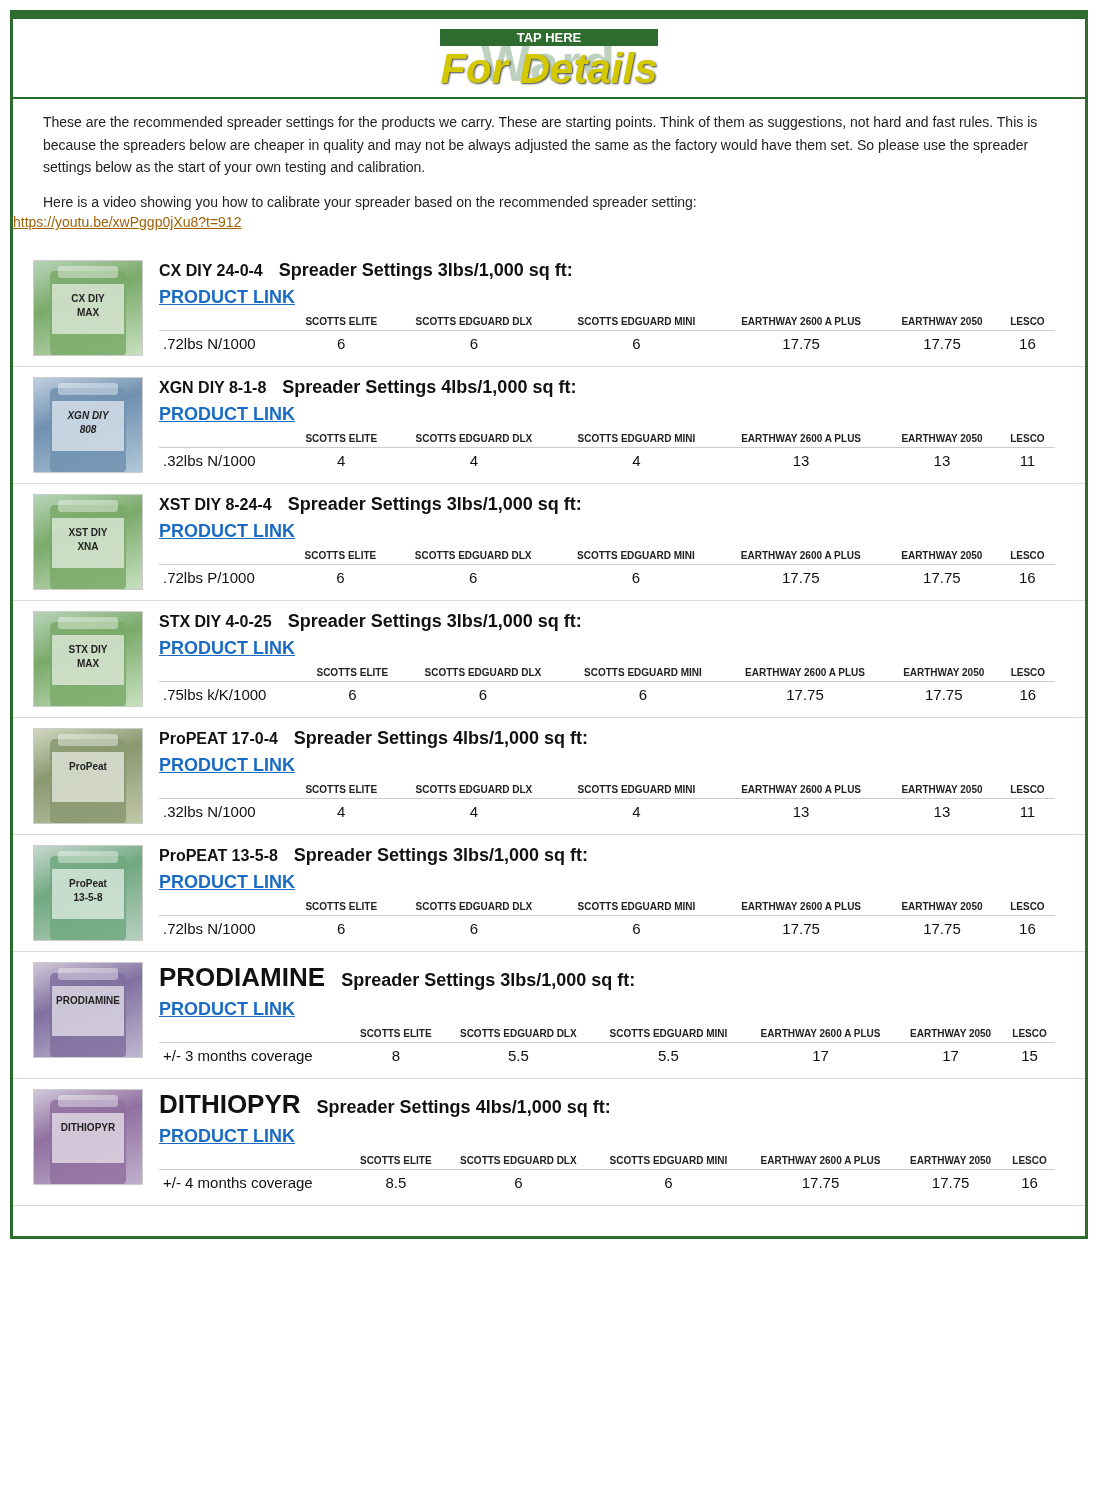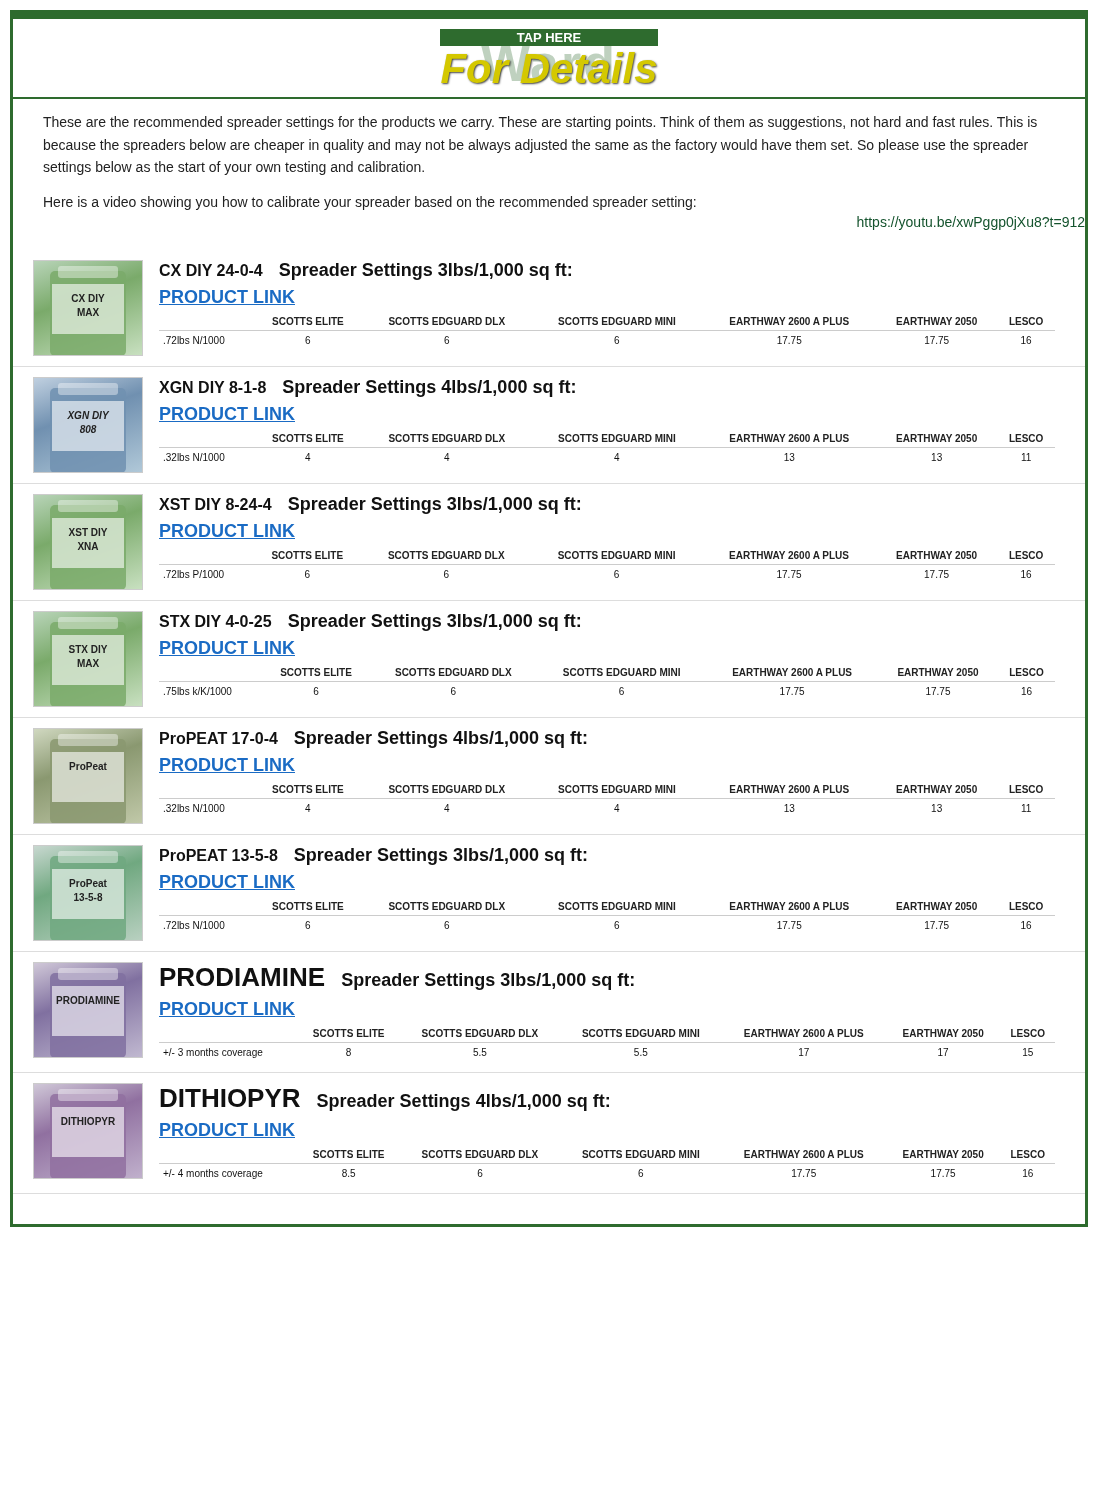--- a/index.html
+++ b/index.html
@@ -75,23 +75,24 @@
       padding: 0 30px;
       margin-bottom: 16px;
       color: #222;
     }
     .video-line {
       font-size: 14px;
       padding: 0 30px;
       margin-bottom: 4px;
     }
     .video-link {
-      color: #14532d;
+      color: #a16207;
+      text-decoration: underline;
       display: block;
-      text-align: right;
+      text-align: left;
       font-size: 14px;
       margin-bottom: 20px;
     }
     .product-section {
       display: flex;
       align-items: flex-start;
       padding: 10px 30px 10px 20px;
       border-bottom: 1px solid #ddd;
       gap: 16px;
     }
@@ -160,21 +161,21 @@
       font-weight: bold;
       text-align: center;
       padding: 2px 4px;
       color: #222;
       line-height: 1.2;
       border-bottom: 1px solid #ccc;
     }
     .settings-table td {
       text-align: center;
       padding: 4px 4px;
-      font-size: 10px;
+      font-size: 15px;
       font-weight: normal;
       color: #111;
     }
     .col-label {
       text-align: left !important;
       font-size: 12px;
       color: #444;
     }
     .col-label-th {
       text-align: left !important;

